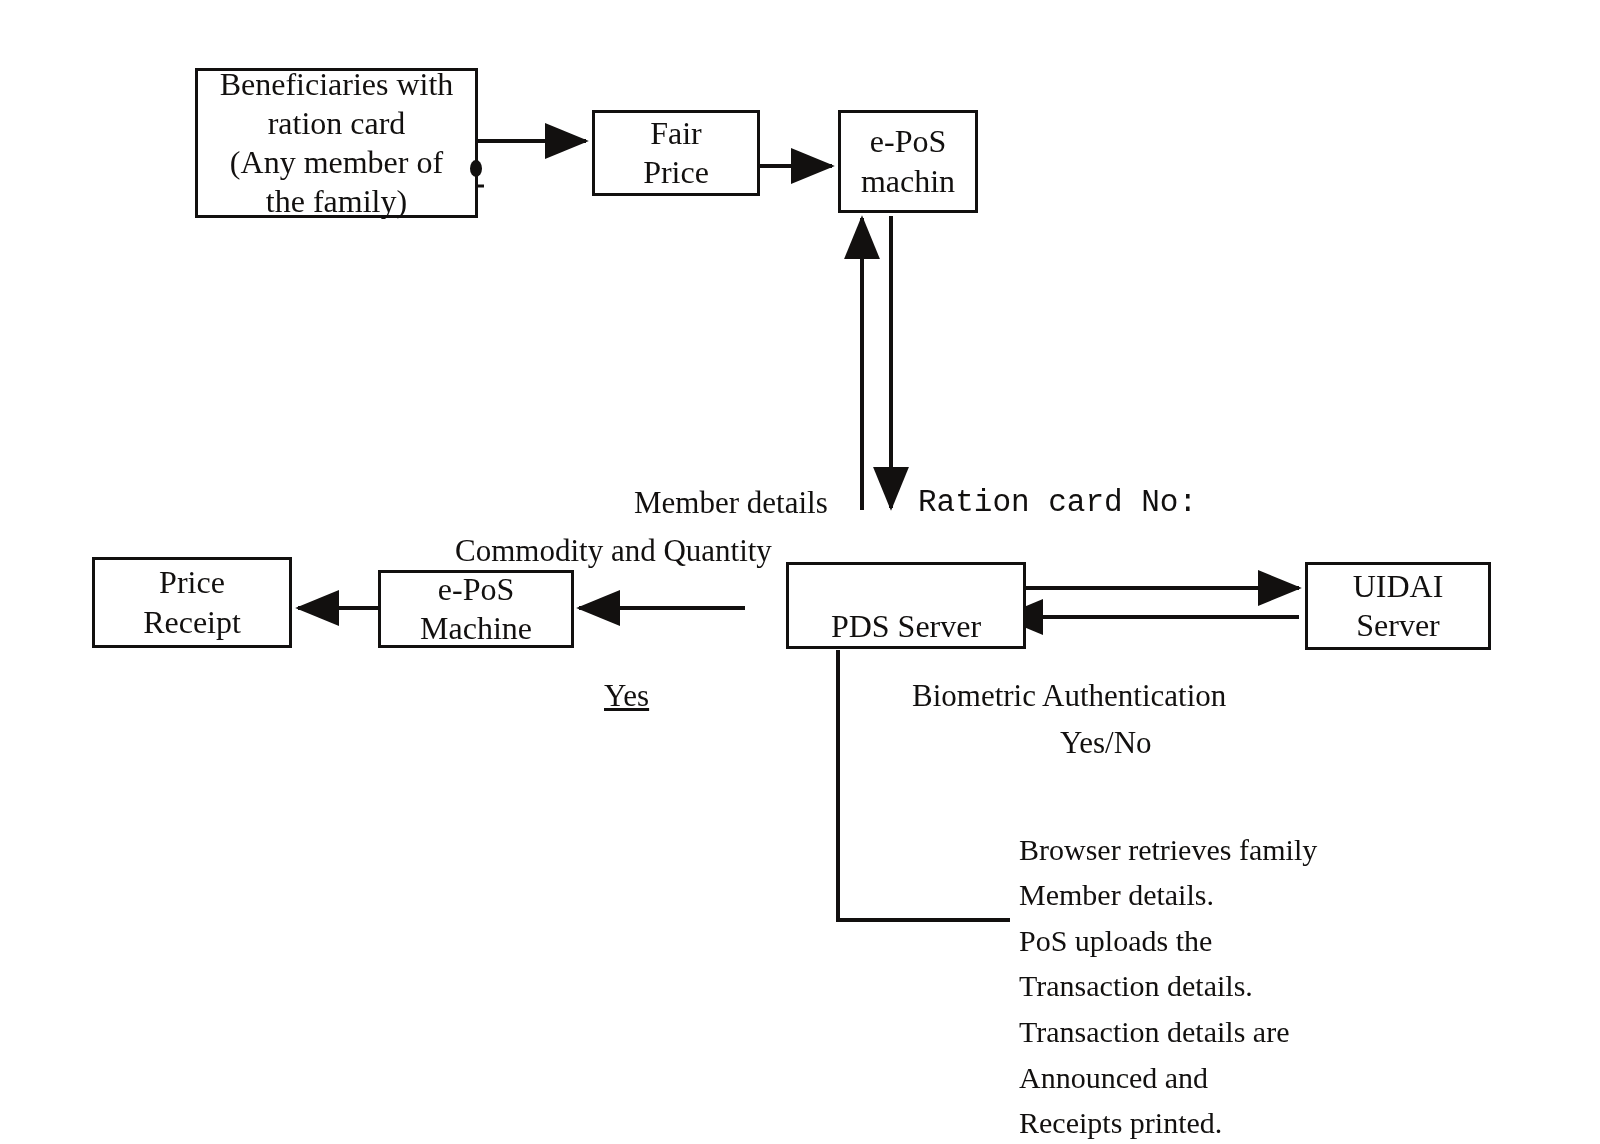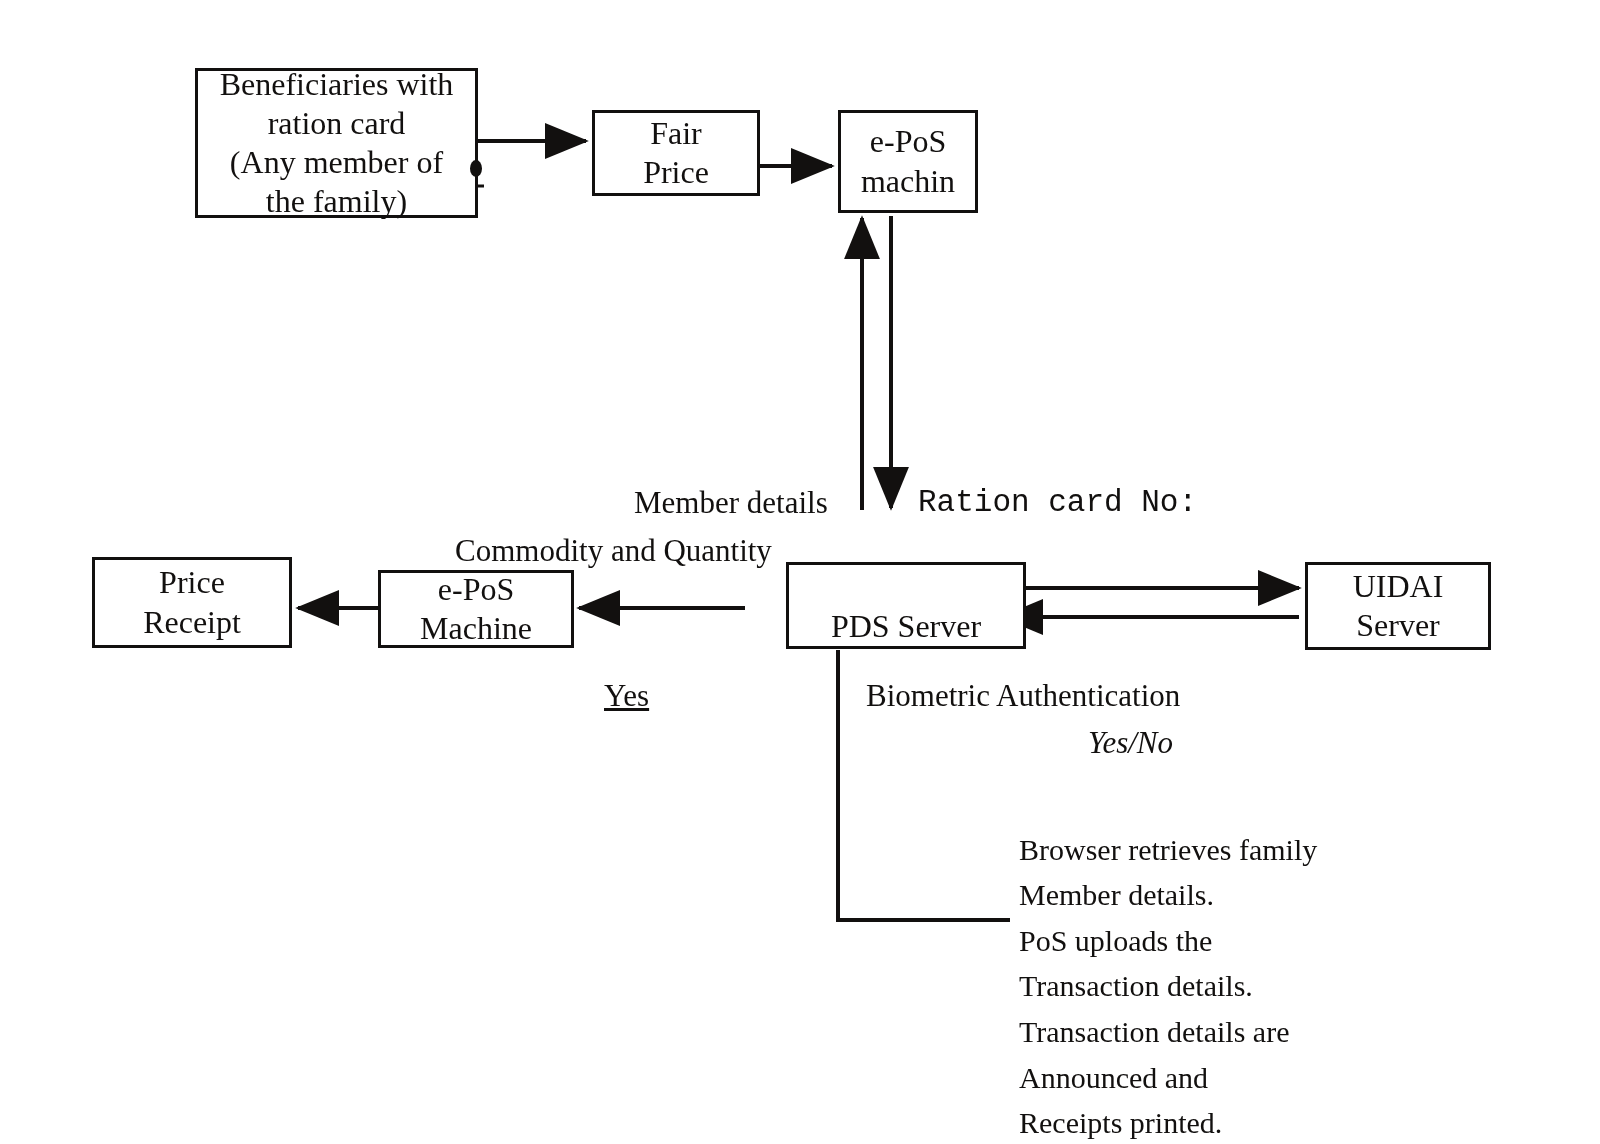--- a/index.html
+++ b/index.html
@@ -173,25 +173,25 @@
 
   <div class="edge-label fs-31" style="left:455px; top:491px;">
     <span>Commodity and Quantity</span>
   </div>
 
   <div class="edge-label fs-31" style="left:918px; top:443px;font-family:Liberation Mono, monospace;">
     <span>Ration card No:</span>
   </div>
 
 
-  <div class="edge-label fs-31" style="left:866px; top:636px;">
+  <div class="edge-label fs-31" style="left:912px; top:636px;">
     <span>Biometric Authentication</span>
   </div>
 
-  <div class="edge-label fs-31" style="left:1088px; top:683px;font-style:italic;">
+  <div class="edge-label fs-31" style="left:1060px; top:683px;">
     <span>Yes/No</span>
   </div>
 
   <div class="edge-label fs-31" style="left:604px; top:636px;text-decoration:underline;">
     <span>Yes</span>
   </div>
 
   <div class="note fs-30" style="left:1019px; top:781px; width:420px;">
     <span>Browser retrieves family
 Member details.

